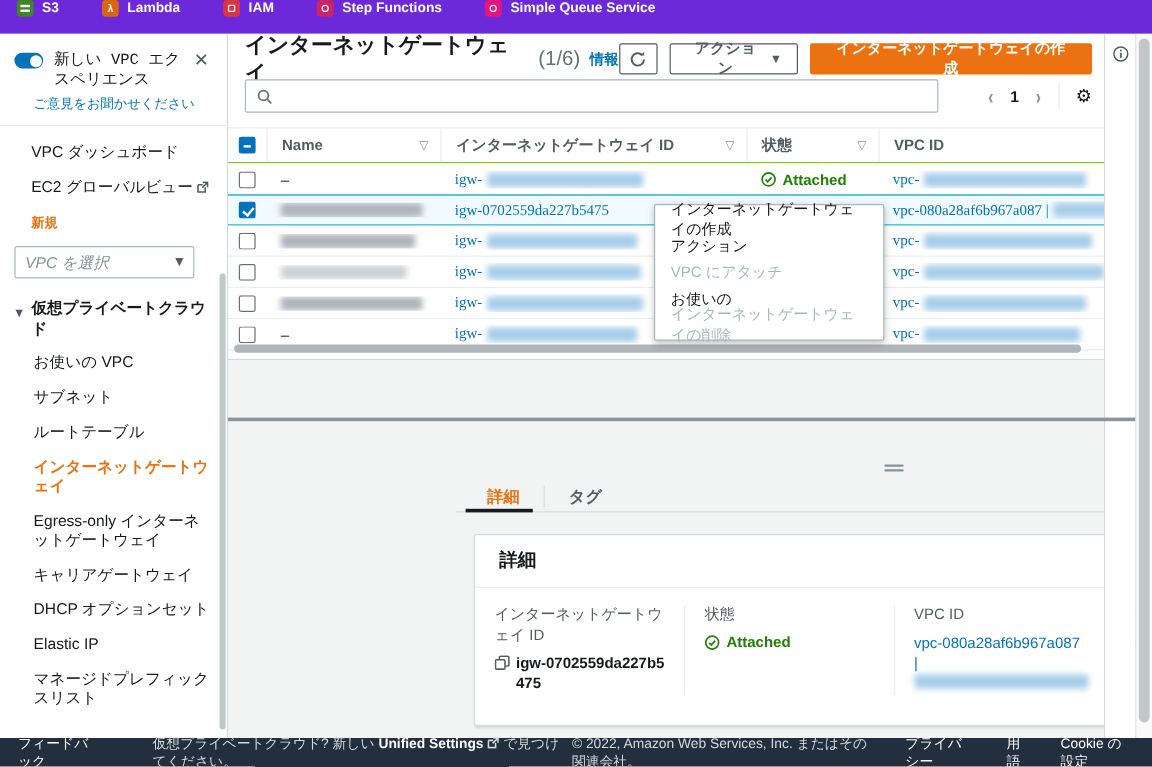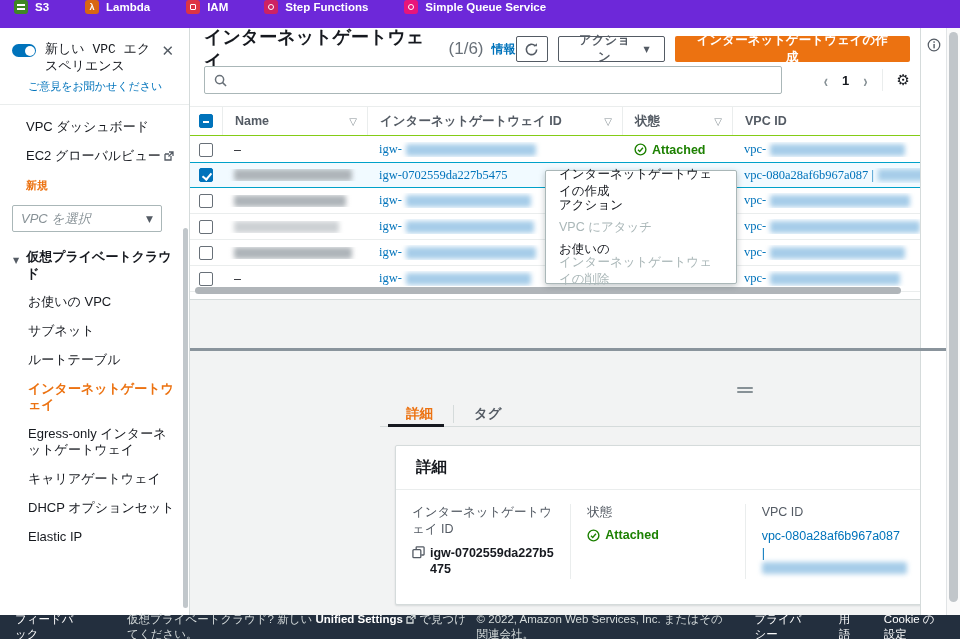--- a/index.html
+++ b/index.html
@@ -194,20 +194,21 @@
         <span>仮想プライベートクラウド</span>
       </div>
       <a class="sb-item">お使いの VPC</a>
       <a class="sb-item">サブネット</a>
       <a class="sb-item">ルートテーブル</a>
       <a class="sb-item active">インターネットゲートウェイ</a>
       <a class="sb-item">Egress-only インターネットゲートウェイ</a>
       <a class="sb-item">キャリアゲートウェイ</a>
       <a class="sb-item">DHCP オプションセット</a>
       <a class="sb-item">Elastic IP</a>
+      <a class="sb-item">マネージドプレフィックスリスト</a>
       
       
       
       
     </div>
     <div class="sb-scroll"></div>
   </div>
 
   <div class="main">
     <div class="top-card">

